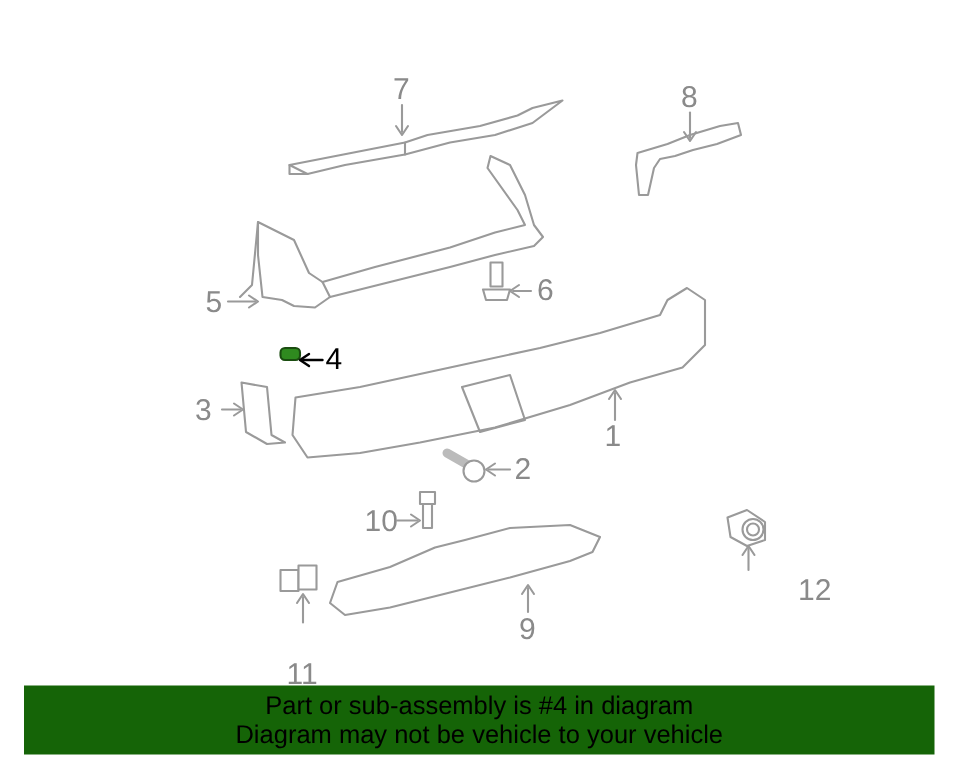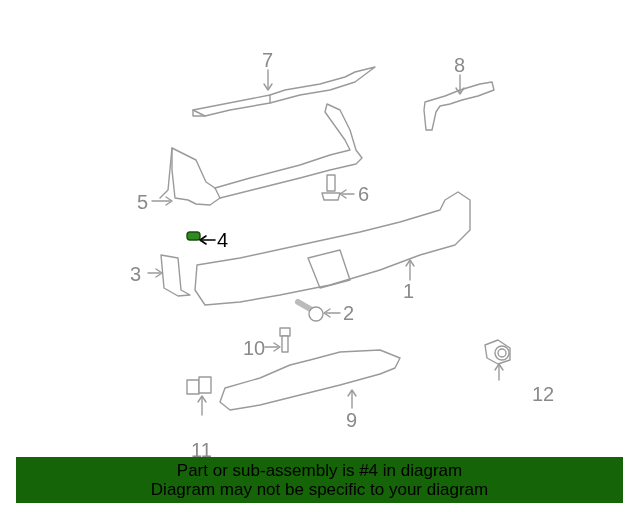--- a/index.html
+++ b/index.html
@@ -112,14 +112,14 @@
 <div class="callout" style="left:358px;top:184px;">6</div>
 <div class="callout" style="left:262px;top:50px;">7</div>
 <div class="callout" style="left:454px;top:55px;">8</div>
 <div class="callout" style="left:346px;top:410px;">9</div>
 <div class="callout" style="left:243px;top:338px;">10</div>
 <div class="callout" style="left:191px;top:396px;margin-top:44px;">11</div>
 <div class="callout" style="left:492px;top:384px;margin-left:40px;">12</div>
 
 <div id="banner">
   <div>Part or sub-assembly is #4 in diagram</div>
-  <div>Diagram may not be specific to your diagram</div>
+  <div>Diagram may not be vehicle to your vehicle</div>
 </div>
 
 </body></html>

